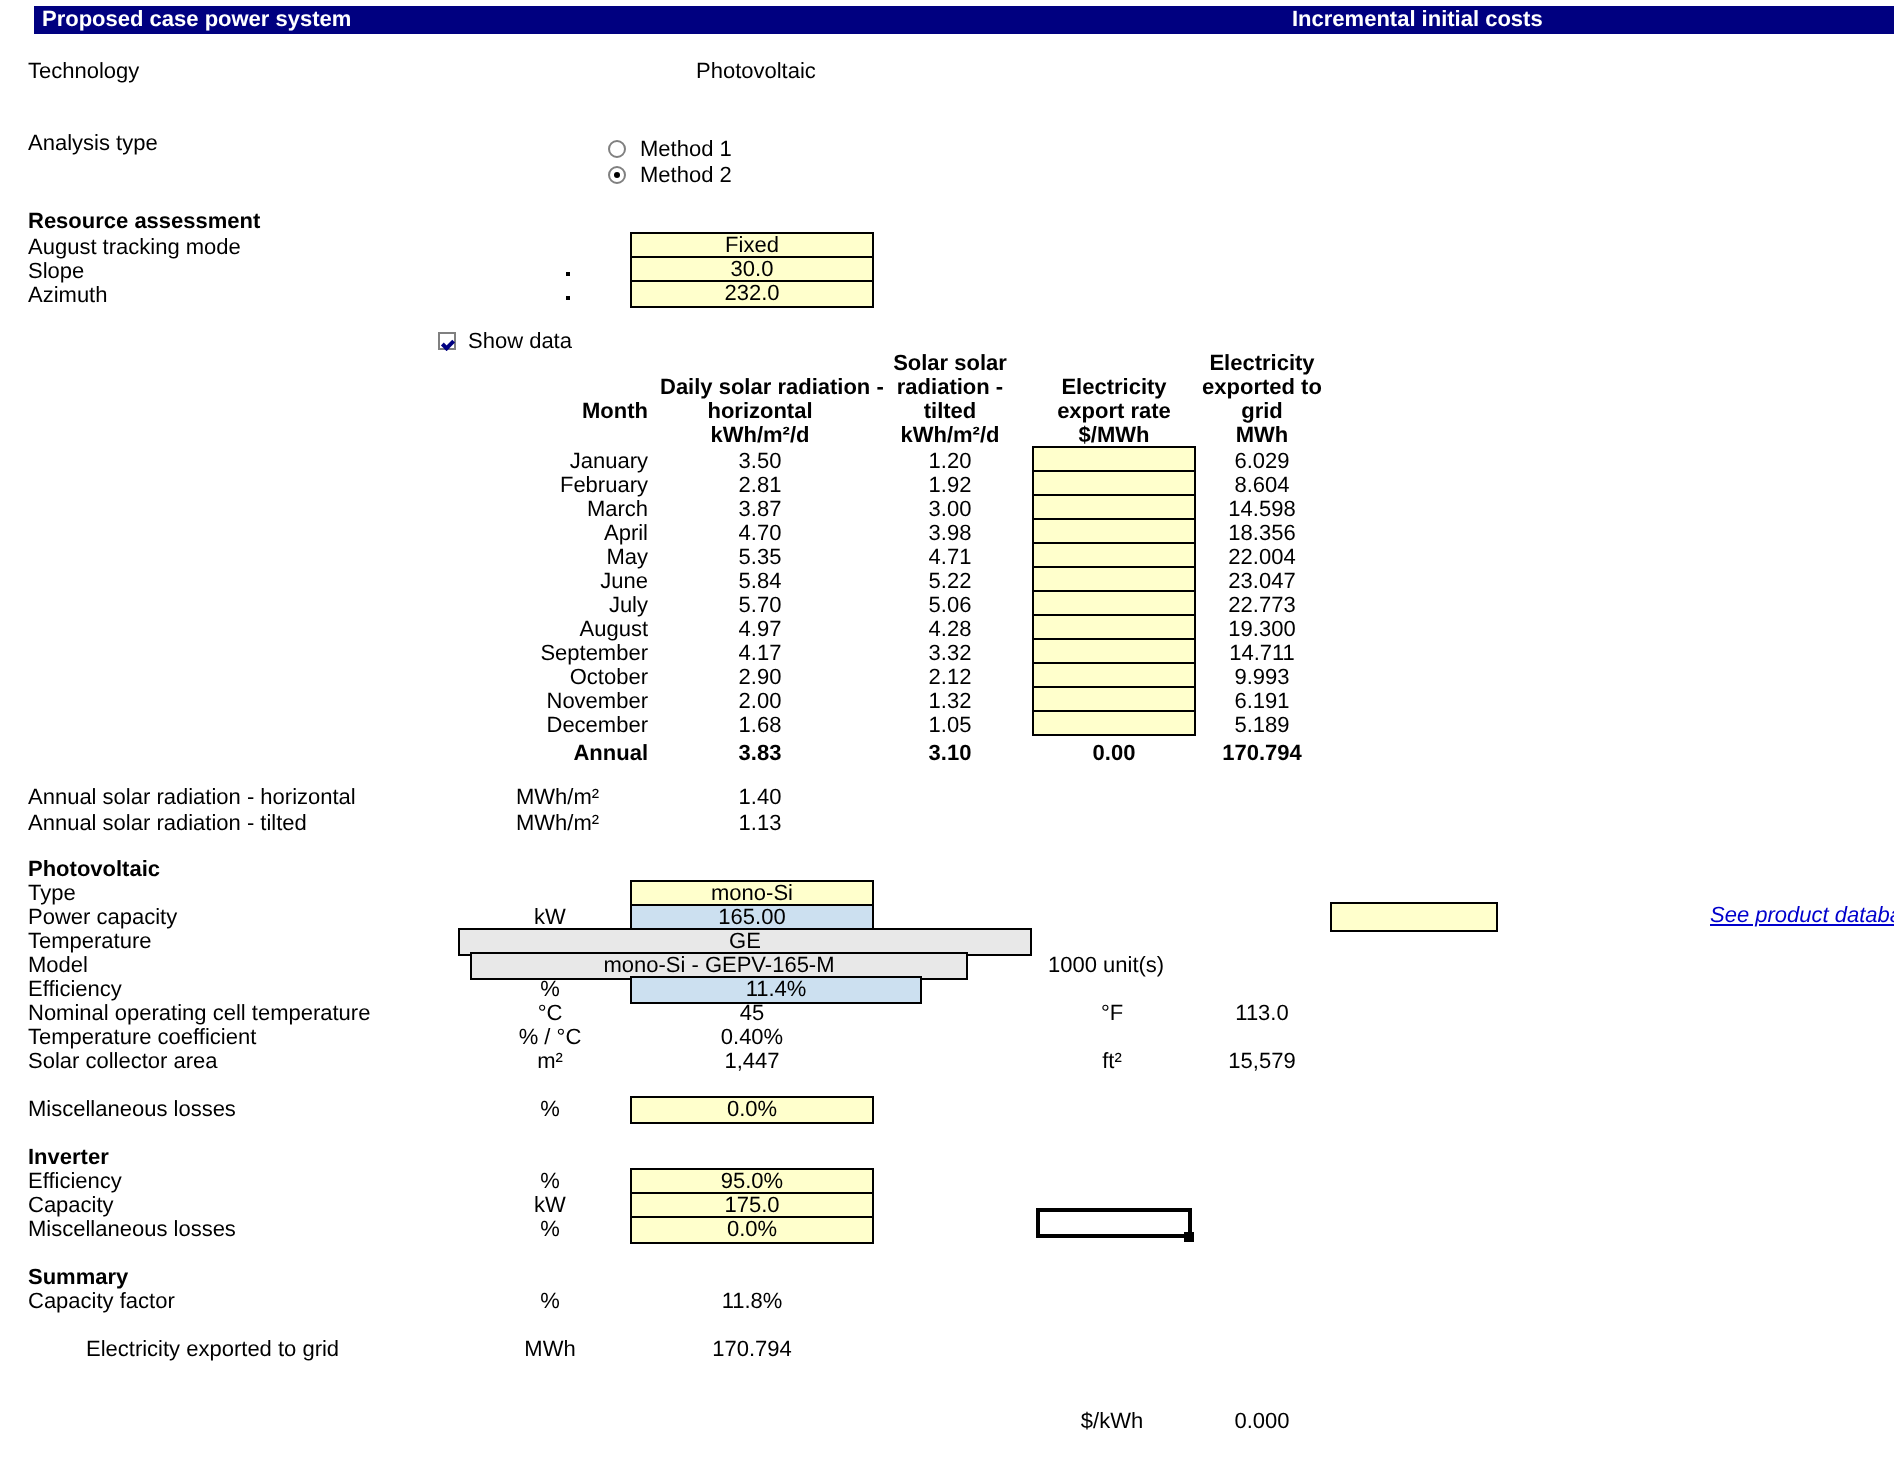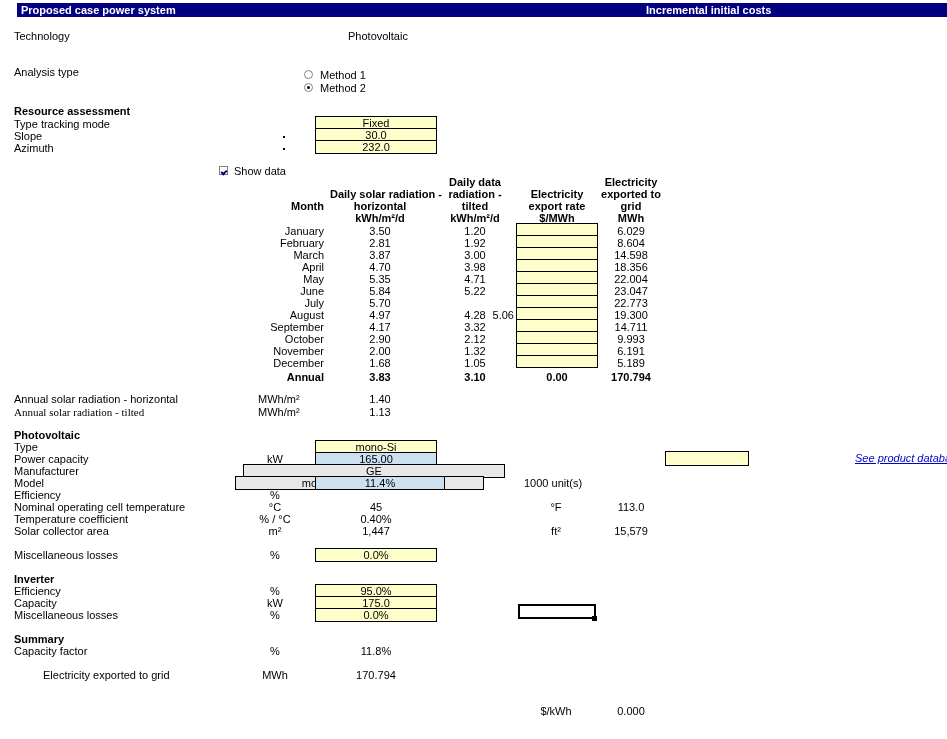--- a/index.html
+++ b/index.html
@@ -153,41 +153,41 @@
 <div class="abs lbl" style="left:14px; top:66px;">Analysis type</div>
 
 <div class="radio" style="left:304px; top:70px;"></div>
 <div class="abs lbl" style="left:320px; top:69px;">Method 1</div>
 
 <div class="radio on" style="left:304px; top:83px;"></div>
 <div class="abs lbl" style="left:320px; top:82px;">Method 2</div>
 
 <div class="abs lbl bold" style="left:14px; top:105px;">Resource assessment</div>
 
-<div class="abs lbl" style="left:14px; top:118px;">Type tracking mode</div>
+<div class="abs lbl" style="left:14px; top:118px;">August tracking mode</div>
 <div class="abs lbl" style="left:14px; top:130px;">Slope</div>
 <div class="abs lbl" style="left:14px; top:142px;">Azimuth</div>
 
 <div class="dotmark" style="left:283px; top:136px;"></div>
 <div class="dotmark" style="left:283px; top:148px;"></div>
 
 <div class="cell cell-yellow" style="left:315px; top:116px; width:122px;">Fixed</div>
 <div class="cell cell-yellow" style="left:315px; top:128px; width:122px;">30.0</div>
 <div class="cell cell-yellow" style="left:315px; top:140px; width:122px;">232.0</div>
 
 <div class="checkbox on" style="left:219px; top:166px;"></div>
 <div class="abs lbl" style="left:234px; top:165px;">Show data</div>
 
 <div class="abs lbl bold col-month" style="top:200px;">Month</div>
 
 <div class="abs lbl bold col-horiz" style="top:188px;">Daily solar radiation -</div>
 <div class="abs lbl bold col-horiz" style="top:200px;">horizontal</div>
 <div class="abs lbl bold col-horiz" style="top:212px;">kWh/m²/d</div>
 
-<div class="abs lbl bold col-tilt" style="top:176px;">Daily data</div>
+<div class="abs lbl bold col-tilt" style="top:176px;">Solar solar</div>
 <div class="abs lbl bold col-tilt" style="top:188px;">radiation -</div>
 <div class="abs lbl bold col-tilt" style="top:200px;">tilted</div>
 <div class="abs lbl bold col-tilt" style="top:212px;">kWh/m²/d</div>
 
 <div class="abs lbl bold col-rate" style="top:188px;">Electricity</div>
 <div class="abs lbl bold col-rate" style="top:200px;">export rate</div>
 <div class="abs lbl bold col-rate" style="top:212px;">$/MWh</div>
 
 <div class="abs lbl bold col-grid" style="top:176px;">Electricity</div>
 <div class="abs lbl bold col-grid" style="top:188px;">exported to</div>
@@ -220,21 +220,21 @@
     <div class="abs lbl col-tilt" style="top: 273px;">4.71</div>
     <div class="abs lbl col-grid" style="top: 273px;">22.004</div>
     <div class="rate-cell" style="top: 271px;"></div>
     <div class="abs lbl col-month" style="top: 285px;">June</div>
     <div class="abs lbl col-horiz" style="top: 285px;">5.84</div>
     <div class="abs lbl col-tilt" style="top: 285px;">5.22</div>
     <div class="abs lbl col-grid" style="top: 285px;">23.047</div>
     <div class="rate-cell" style="top: 283px;"></div>
     <div class="abs lbl col-month" style="top: 297px;">July</div>
     <div class="abs lbl col-horiz" style="top: 297px;">5.70</div>
-    <div class="abs lbl col-tilt" style="top: 309px; text-align: right;">5.06</div>
+    <div class="abs lbl col-tilt" style="top: 297px;">5.06</div>
     <div class="abs lbl col-grid" style="top: 297px;">22.773</div>
     <div class="rate-cell" style="top: 295px;"></div>
     <div class="abs lbl col-month" style="top: 309px;">August</div>
     <div class="abs lbl col-horiz" style="top: 309px;">4.97</div>
     <div class="abs lbl col-tilt" style="top: 309px;">4.28</div>
     <div class="abs lbl col-grid" style="top: 309px;">19.300</div>
     <div class="rate-cell" style="top: 307px;"></div>
     <div class="abs lbl col-month" style="top: 321px;">September</div>
     <div class="abs lbl col-horiz" style="top: 321px;">4.17</div>
     <div class="abs lbl col-tilt" style="top: 321px;">3.32</div>
@@ -260,46 +260,46 @@
 <div class="abs lbl bold col-month" style="top:371px;">Annual</div>
 <div class="abs lbl bold col-horiz" style="top:371px;">3.83</div>
 <div class="abs lbl bold col-tilt" style="top:371px;">3.10</div>
 <div class="abs lbl bold col-rate" style="top:371px;">0.00</div>
 <div class="abs lbl bold col-grid" style="top:371px;">170.794</div>
 
 <div class="abs lbl" style="left:14px;  top:393px;">Annual solar radiation - horizontal</div>
 <div class="abs lbl" style="left:258px; top:393px;">MWh/m²</div>
 <div class="abs lbl ctr" style="left:330px; top:393px; width:100px;">1.40</div>
 
-<div class="abs lbl" style="left:14px;  top:406px;font-family:Liberation Serif, serif;">Annual solar radiation - tilted</div>
+<div class="abs lbl" style="left:14px;  top:406px;">Annual solar radiation - tilted</div>
 <div class="abs lbl" style="left:258px; top:406px;">MWh/m²</div>
 <div class="abs lbl ctr" style="left:330px; top:406px; width:100px;">1.13</div>
 
 <div class="abs lbl bold" style="left:14px; top:429px;">Photovoltaic</div>
 
 <div class="abs lbl" style="left:14px; top:441px;">Type</div>
 <div class="abs lbl" style="left:14px; top:453px;">Power capacity</div>
-<div class="abs lbl" style="left:14px; top:465px;">Manufacturer</div>
+<div class="abs lbl" style="left:14px; top:465px;">Temperature</div>
 <div class="abs lbl" style="left:14px; top:477px;">Model</div>
 <div class="abs lbl" style="left:14px; top:489px;">Efficiency</div>
 <div class="abs lbl" style="left:14px; top:501px;">Nominal operating cell temperature</div>
 <div class="abs lbl" style="left:14px; top:513px;">Temperature coefficient</div>
 <div class="abs lbl" style="left:14px; top:525px;">Solar collector area</div>
 
 <div class="abs lbl ctr" style="left:235px; top:453px; width:80px;">kW</div>
 <div class="abs lbl ctr" style="left:235px; top:489px; width:80px;">%</div>
 <div class="abs lbl ctr" style="left:235px; top:501px; width:80px;">°C</div>
 <div class="abs lbl ctr" style="left:235px; top:513px; width:80px;">% / °C</div>
 <div class="abs lbl ctr" style="left:235px; top:525px; width:80px;">m²</div>
 
 <div class="cell cell-yellow" style="left:315px; top:440px; width:122px;">mono-Si</div>
 <div class="cell cell-blue" style="left:315px; top:452px; width:122px;">165.00</div>
-<div class="cell cell-gray" style="left:243px; top:464px; width:262px;">GE</div>
+<div class="cell cell-gray" style="left:229px; top:464px; width:287px;">GE</div>
 <div class="cell cell-gray" style="left:235px; top:476px; width:249px;">mono-Si - GEPV-165-M</div>
-<div class="cell cell-blue" style="left:315px; top:476px; width:130px;">11.4%</div>
+<div class="cell cell-blue" style="left:315px; top:488px; width:146px;">11.4%</div>
 
 <div class="abs lbl" style="left:524px; top:477px;">1000 unit(s)</div>
 
 <div class="abs lbl ctr" style="left:315px; top:501px; width:122px;">45</div>
 <div class="abs lbl ctr" style="left:315px; top:513px; width:122px;">0.40%</div>
 <div class="abs lbl ctr" style="left:315px; top:525px; width:122px;">1,447</div>
 
 <div class="abs lbl ctr" style="left:530px; top:501px; width:52px;">°F</div>
 <div class="abs lbl ctr" style="left:600px; top:501px; width:62px;">113.0</div>
 <div class="abs lbl ctr" style="left:530px; top:525px; width:52px;">ft²</div>

